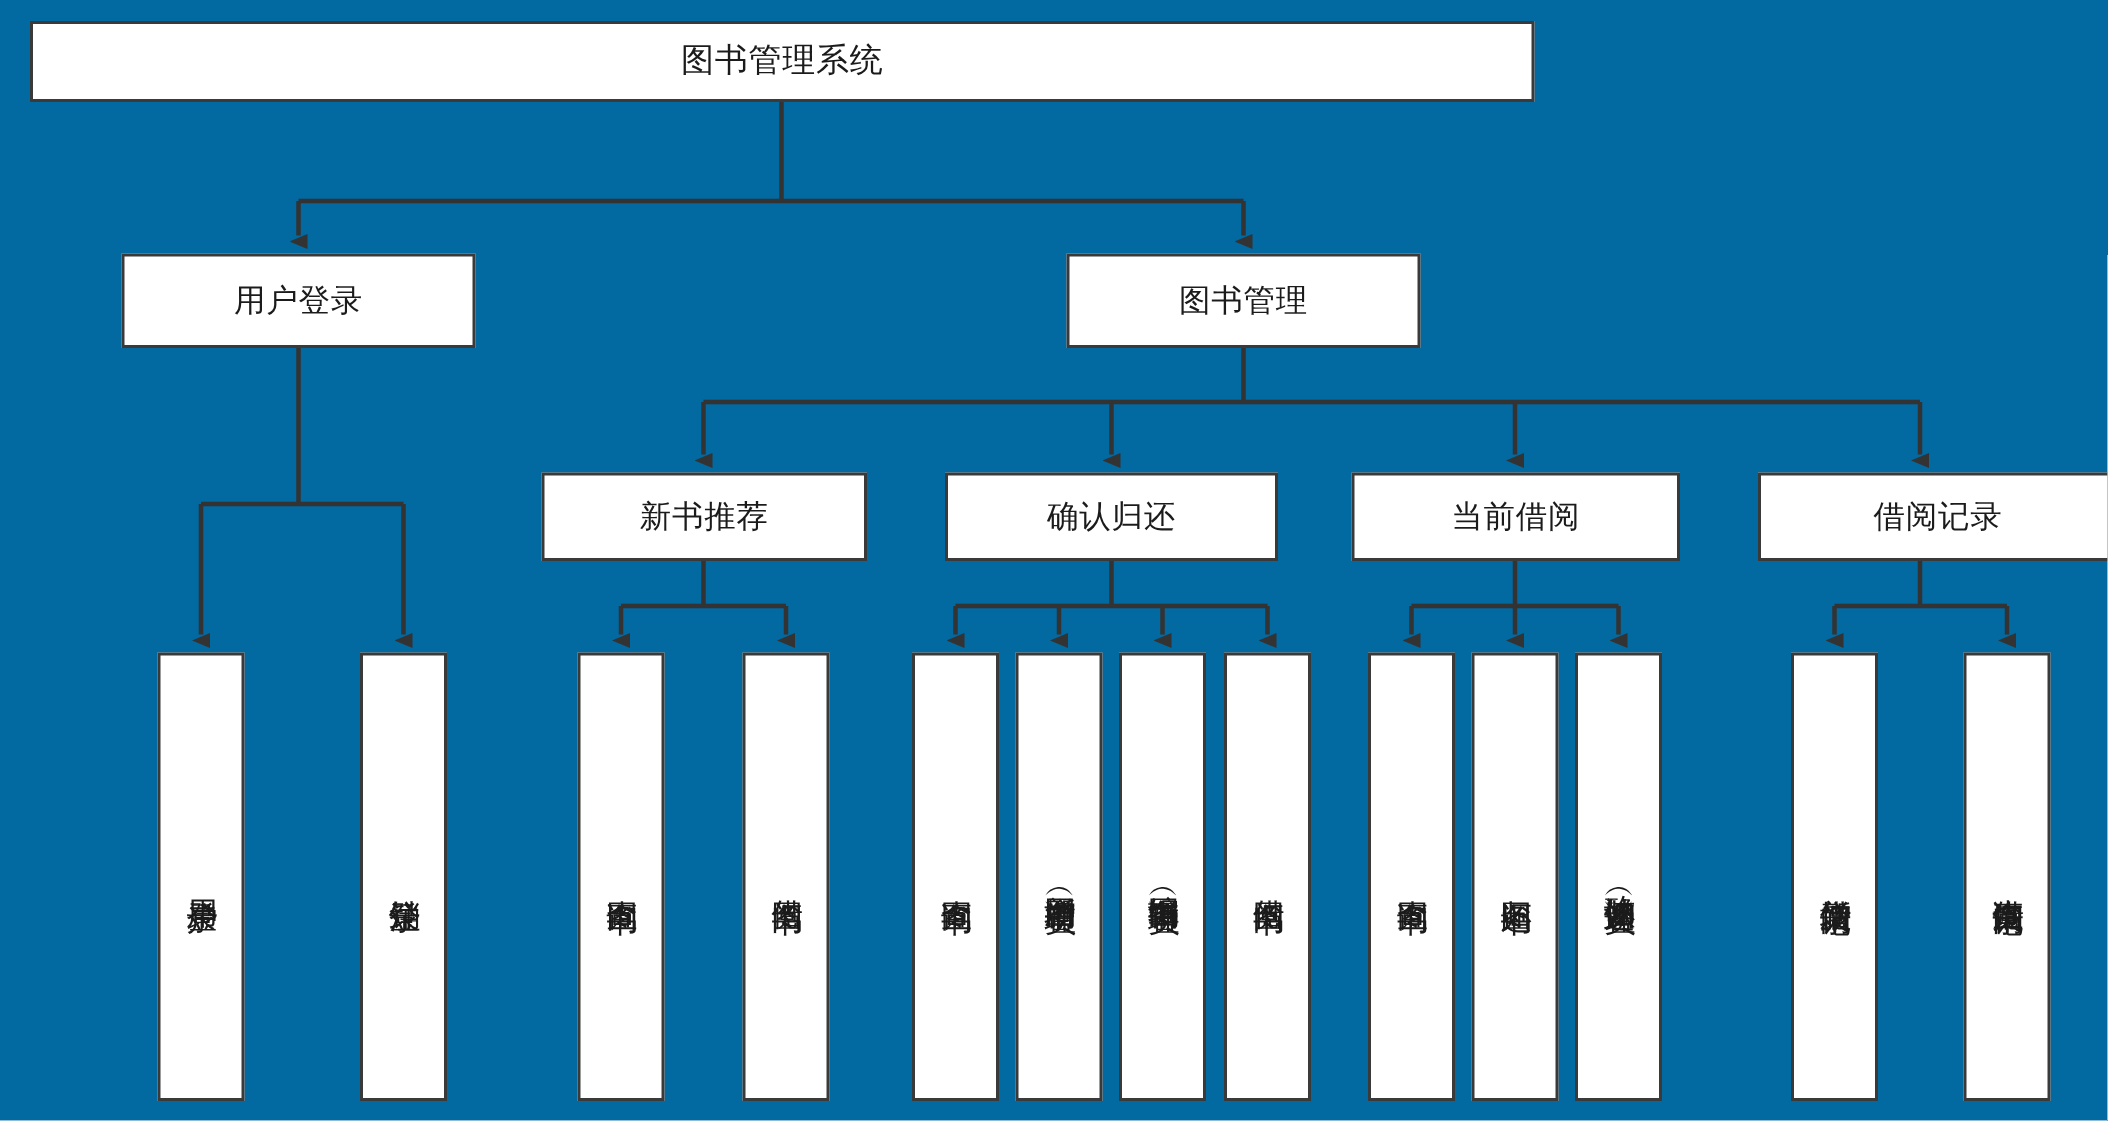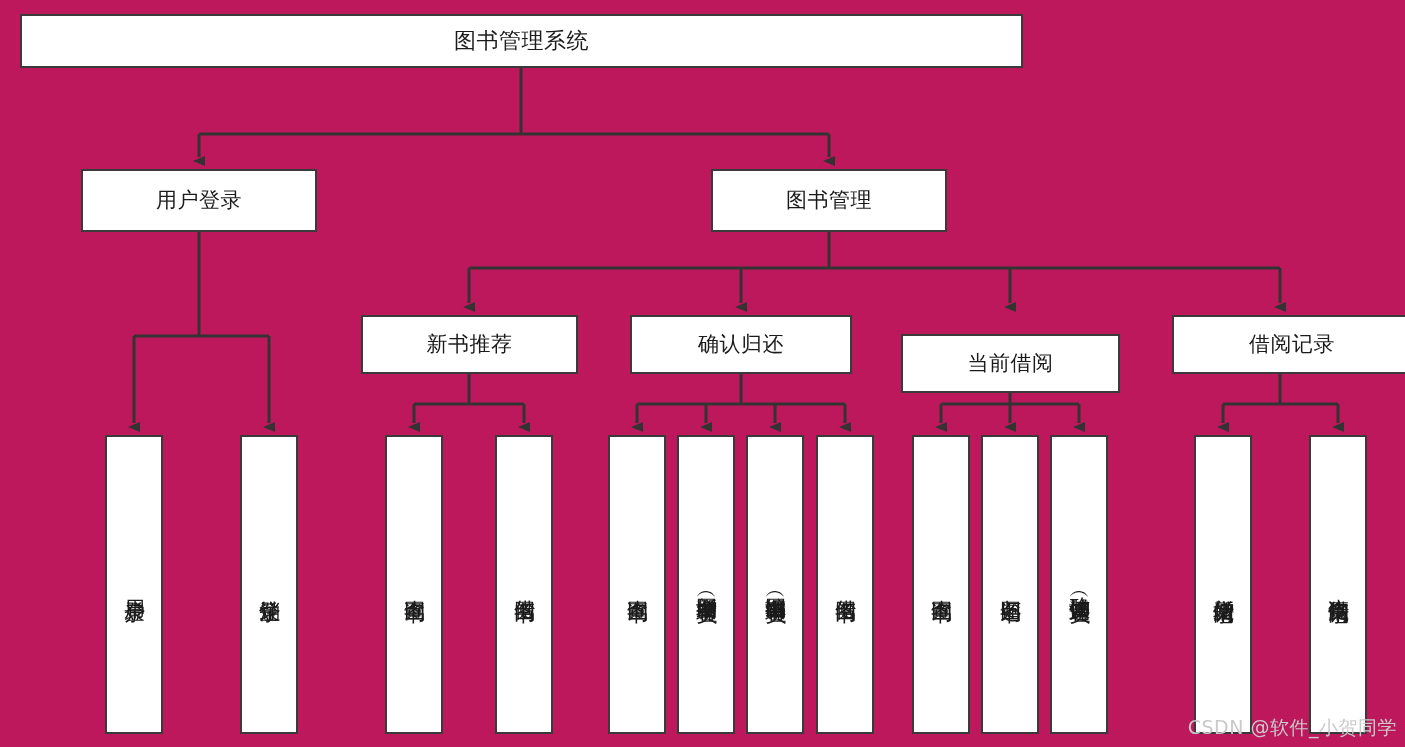--- a/index.html
+++ b/index.html
@@ -4,21 +4,21 @@
 <style>
   html,body{margin:0;padding:0;background:#ffffff;}
   body{
     font-family:"DejaVu Sans","Liberation Sans",sans-serif;
     -webkit-font-smoothing:antialiased;
   }
   #canvas{
     position:relative;
     width:1405px;
     height:747px;
-    background:#be185d;
+    background:#0369a1;
     overflow:hidden;
   }
   .node{
     position:absolute;
     box-sizing:border-box;
     background:#ffffff;
     border:2px solid #3a3a3a;
     display:flex;
     align-items:center;
     justify-content:center;
@@ -128,21 +128,21 @@
   <div class="node lvl2" style="left:711px;top:169px;width:236px;height:63px;">
     <span class="label">图书管理</span>
   </div>
 
   <div class="node lvl3" style="left:361px;top:315px;width:217px;height:59px;">
     <span class="label">新书推荐</span>
   </div>
   <div class="node lvl3" style="left:630px;top:315px;width:222px;height:59px;">
     <span class="label">确认归还</span>
   </div>
-  <div class="node lvl3" style="left:901px;top:334px;width:219px;height:59px;">
+  <div class="node lvl3" style="left:901px;top:315px;width:219px;height:59px;">
     <span class="label">当前借阅</span>
   </div>
   <div class="node lvl3" style="left:1172px;top:315px;width:240px;height:59px;">
     <span class="label">借阅记录</span>
   </div>
 
   <div class="node leaf" style="left:105px;top:435px;width:58px;height:299px;">
     <span class="label">用户登录</span>
   </div>
   <div class="node leaf" style="left:240px;top:435px;width:58px;height:299px;">
@@ -179,15 +179,14 @@
     <span class="label">确认归还（管理员）</span>
   </div>
 
   <div class="node leaf" style="left:1194px;top:435px;width:58px;height:299px;">
     <span class="label">新增借阅记录</span>
   </div>
   <div class="node leaf" style="left:1309px;top:435px;width:58px;height:299px;">
     <span class="label">查询借阅记录</span>
   </div>
 
-  <div class="watermark">CSDN @软件_小贺同学</div>
 
 </div>
 
 </body></html>

